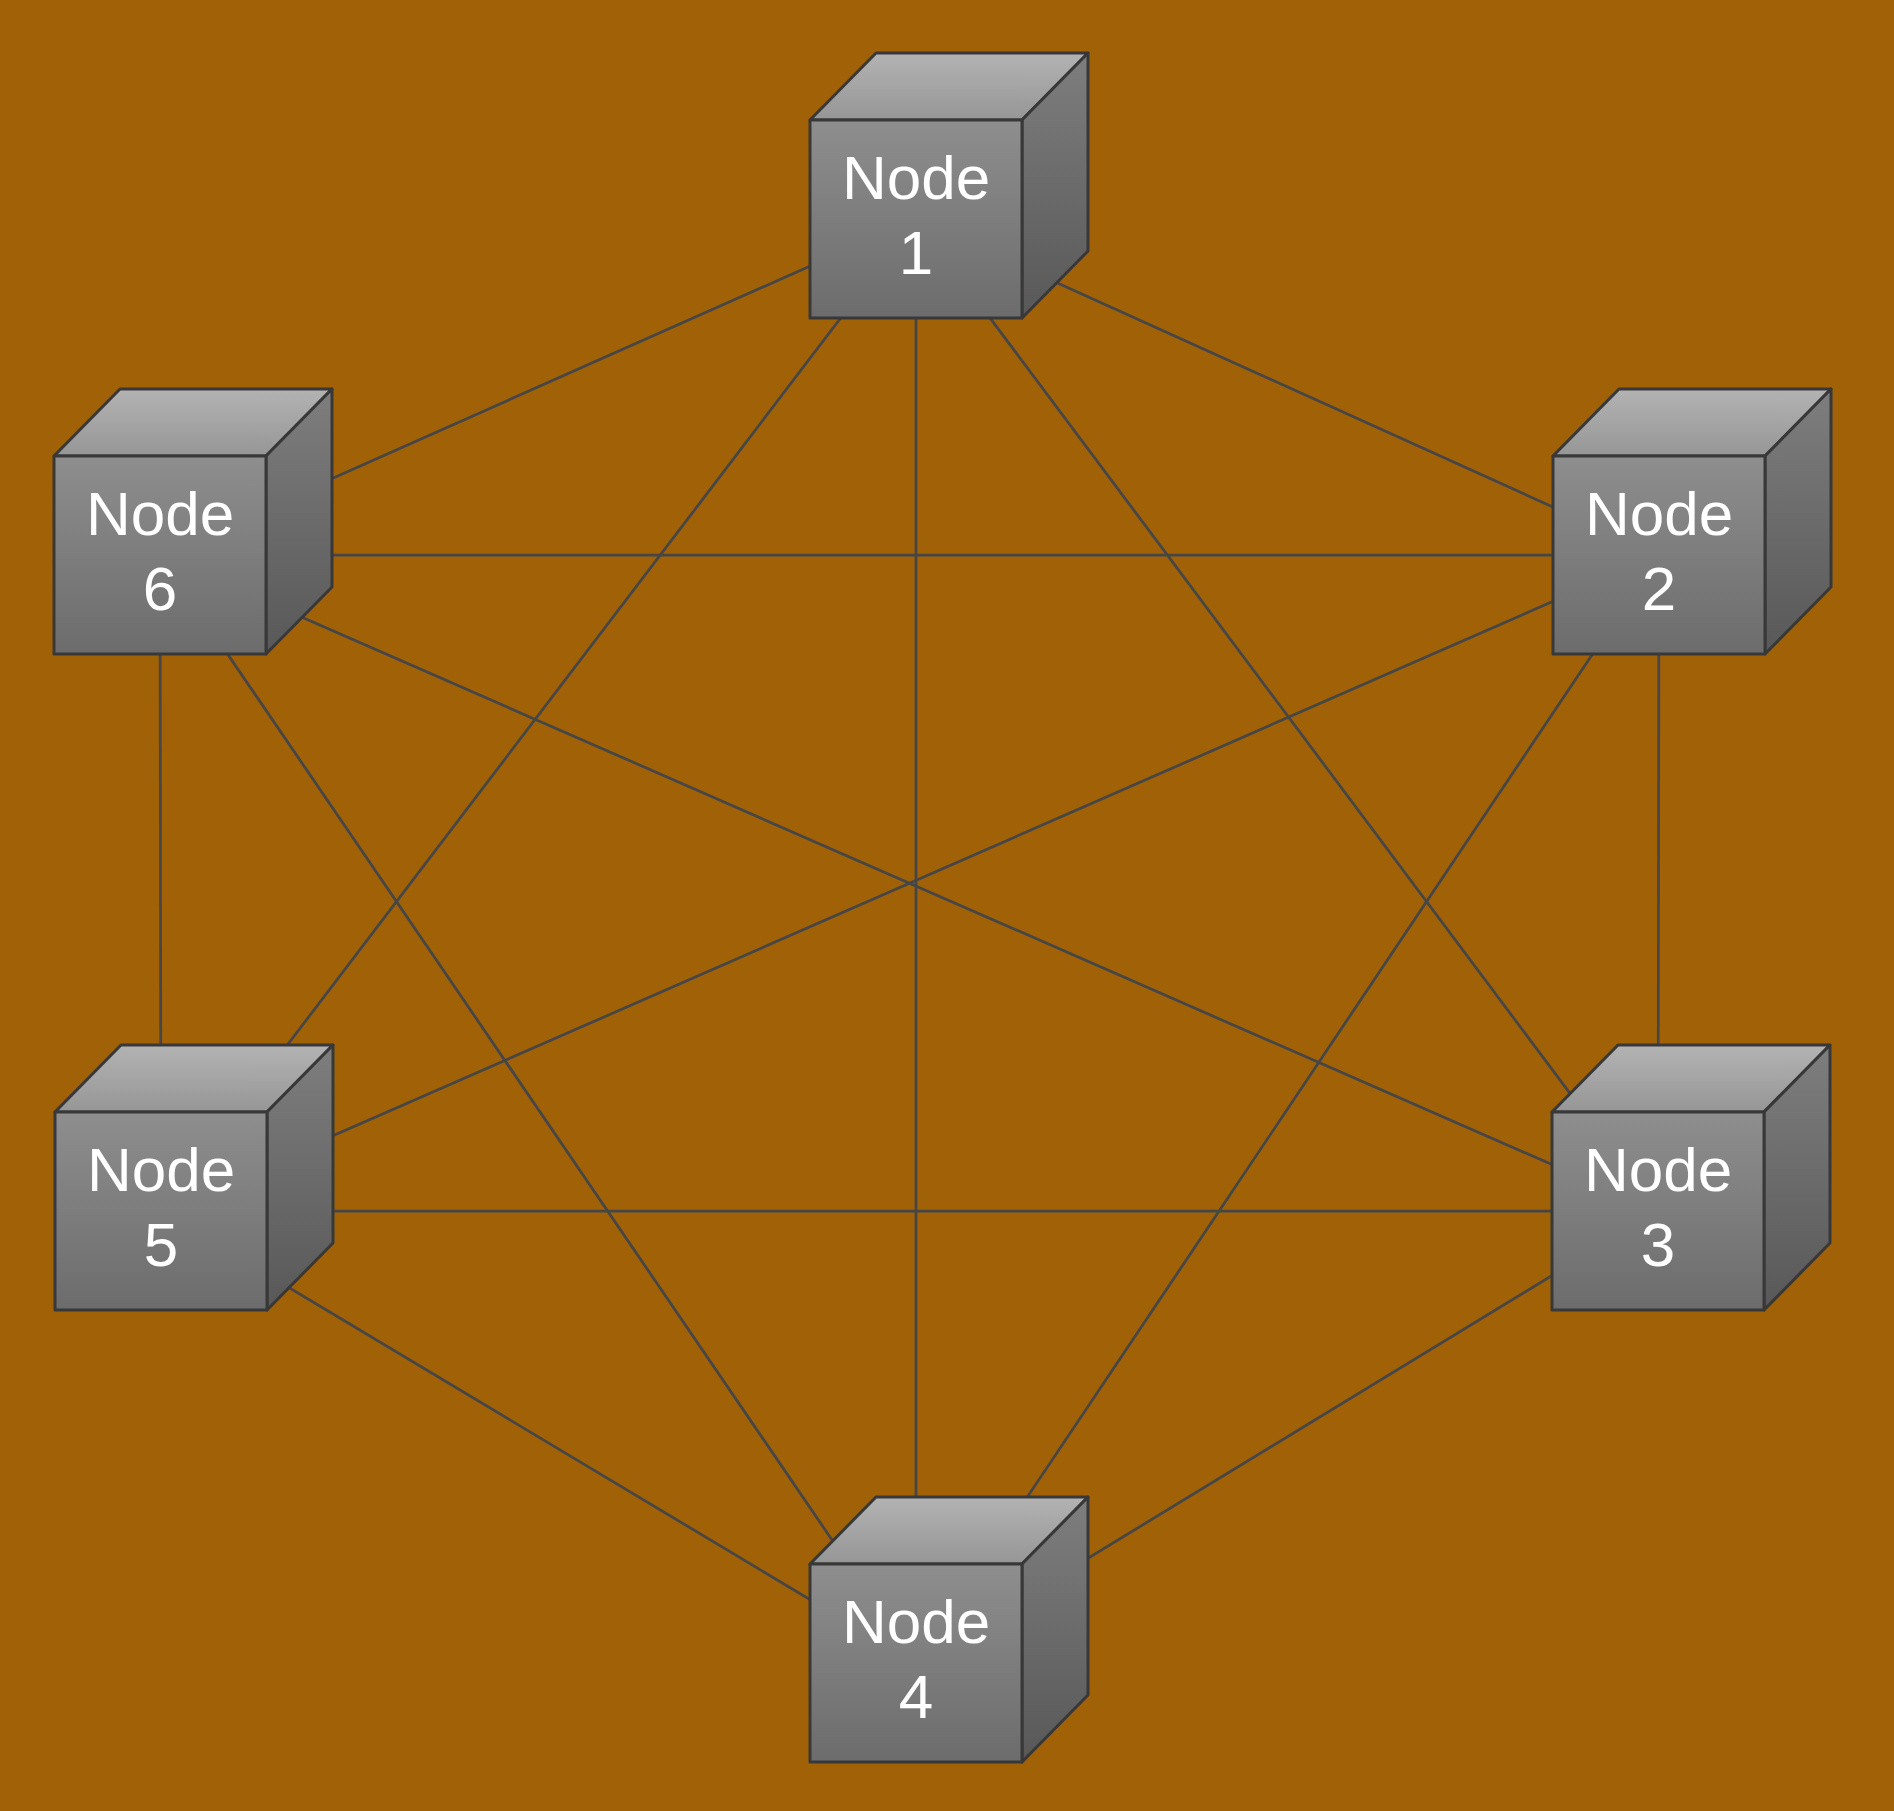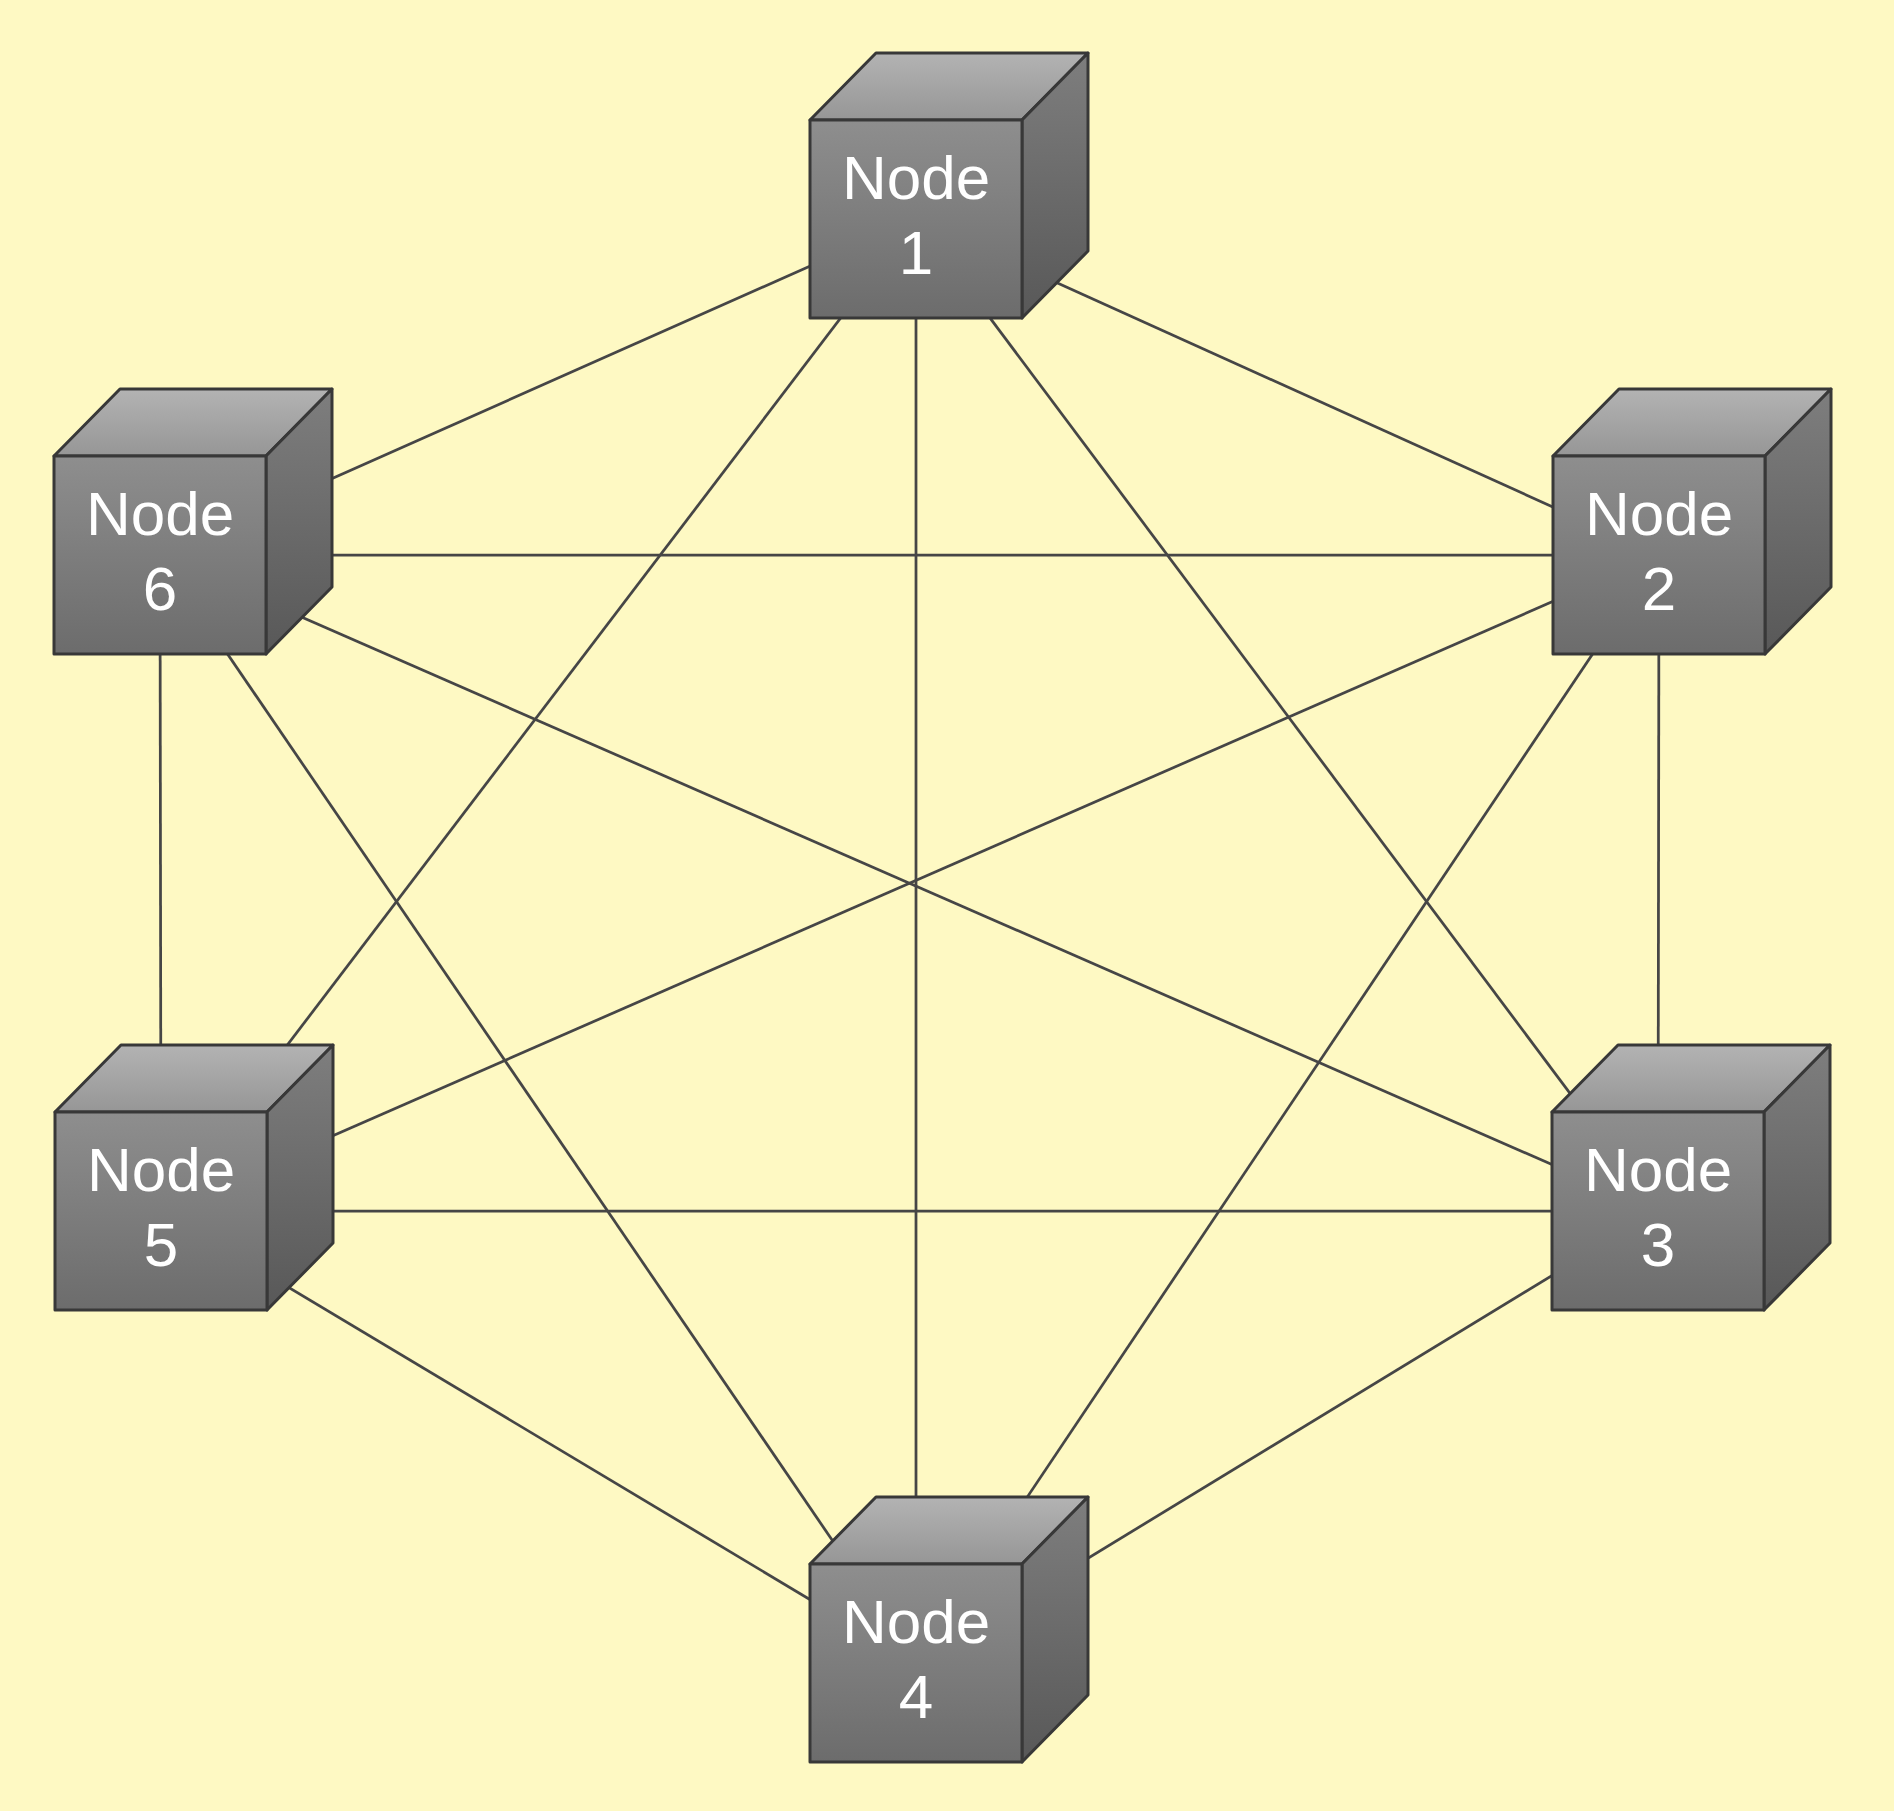--- a/index.html
+++ b/index.html
@@ -6,21 +6,21 @@
   html, body {
     margin: 0;
     padding: 0;
     background: #ffffff;
     font-family: "Liberation Sans", sans-serif;
   }
   #stage {
     position: relative;
     width: 1894px;
     height: 1811px;
-    background: #fef9c3;
+    background: #a16207;
     overflow: hidden;
   }
   svg { display: block; }
   .edge-line {
     fill: none;
     stroke-linecap: butt;
   }
   .cube-face {
     stroke-linejoin: round;
   }

